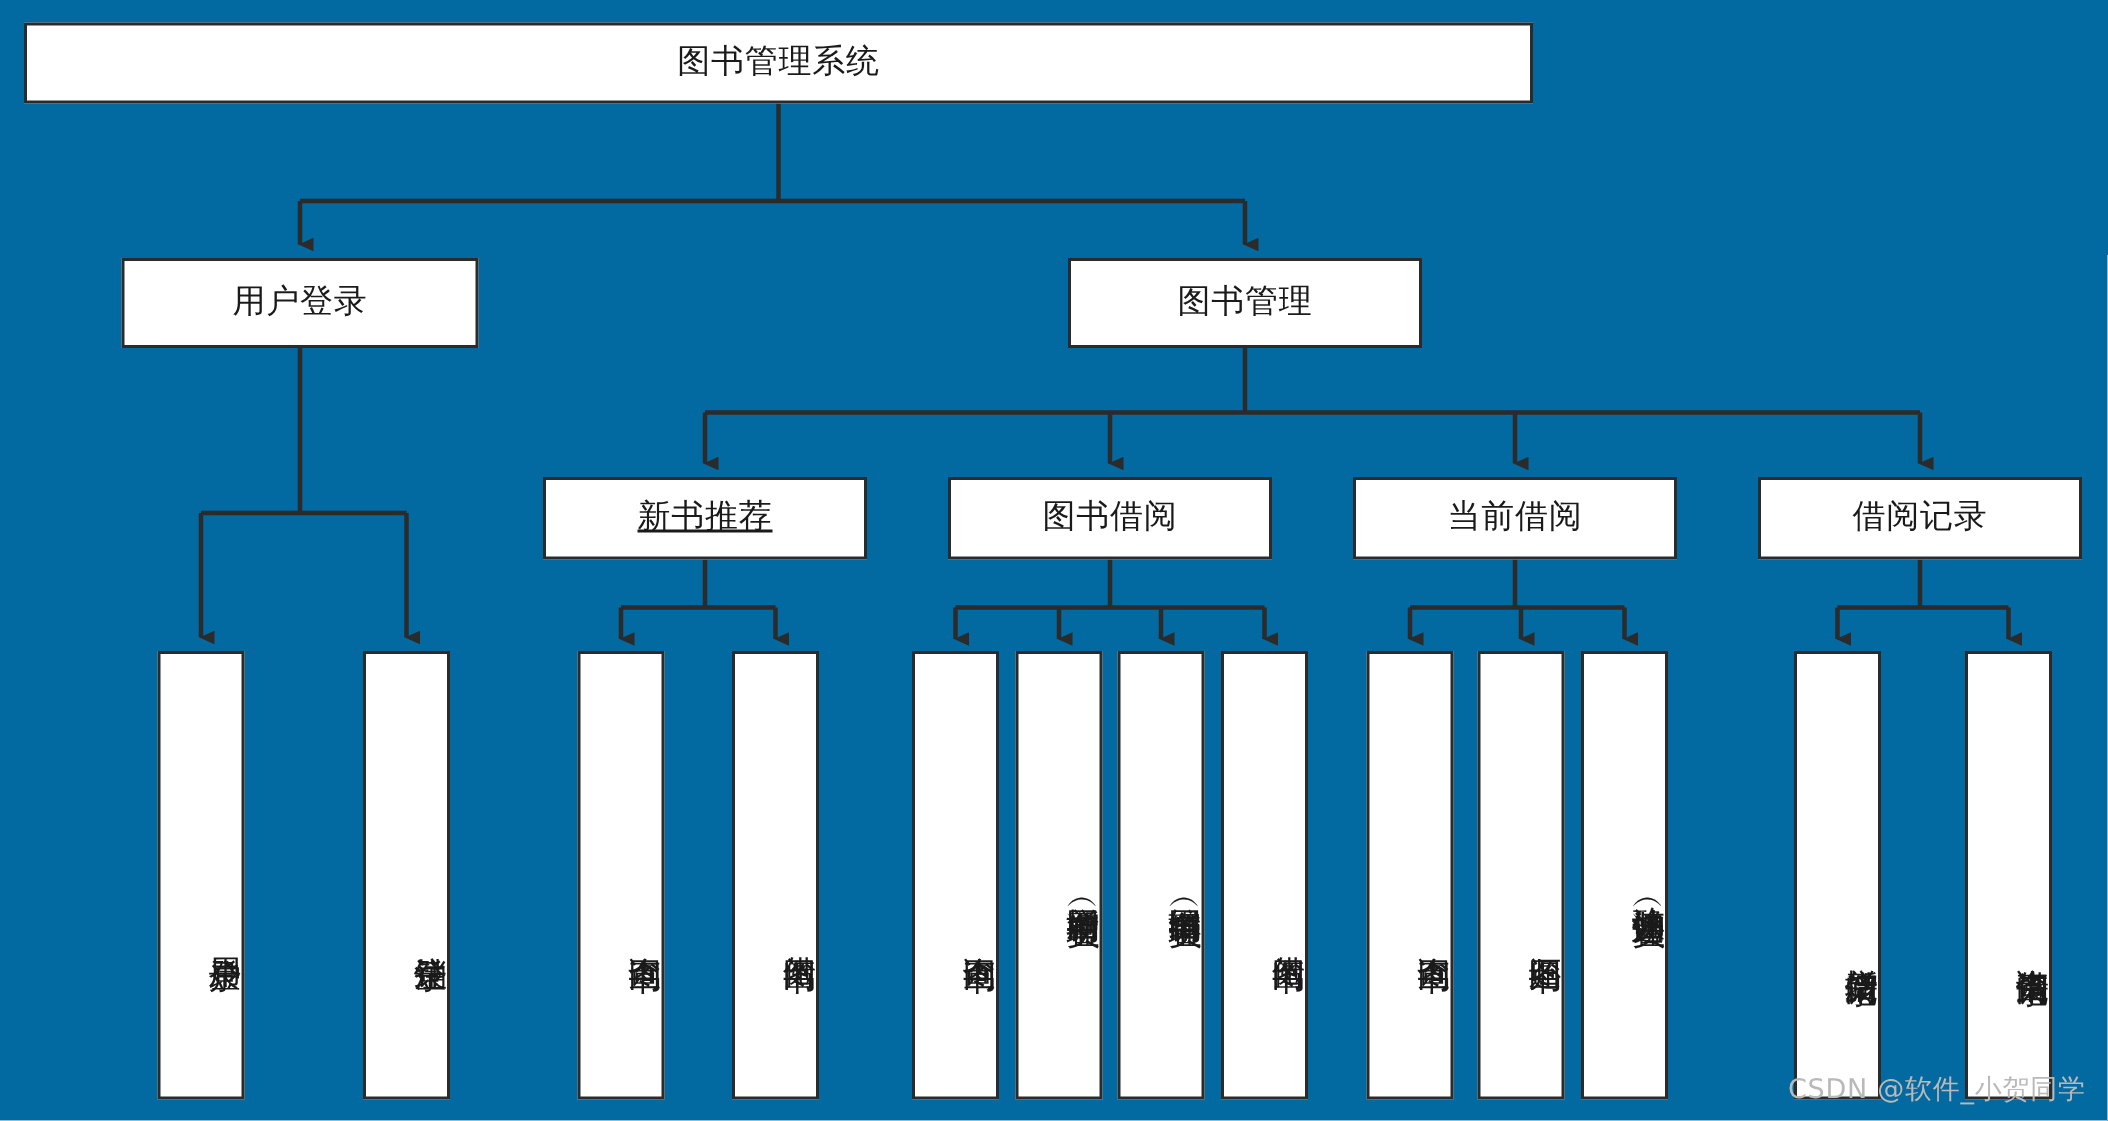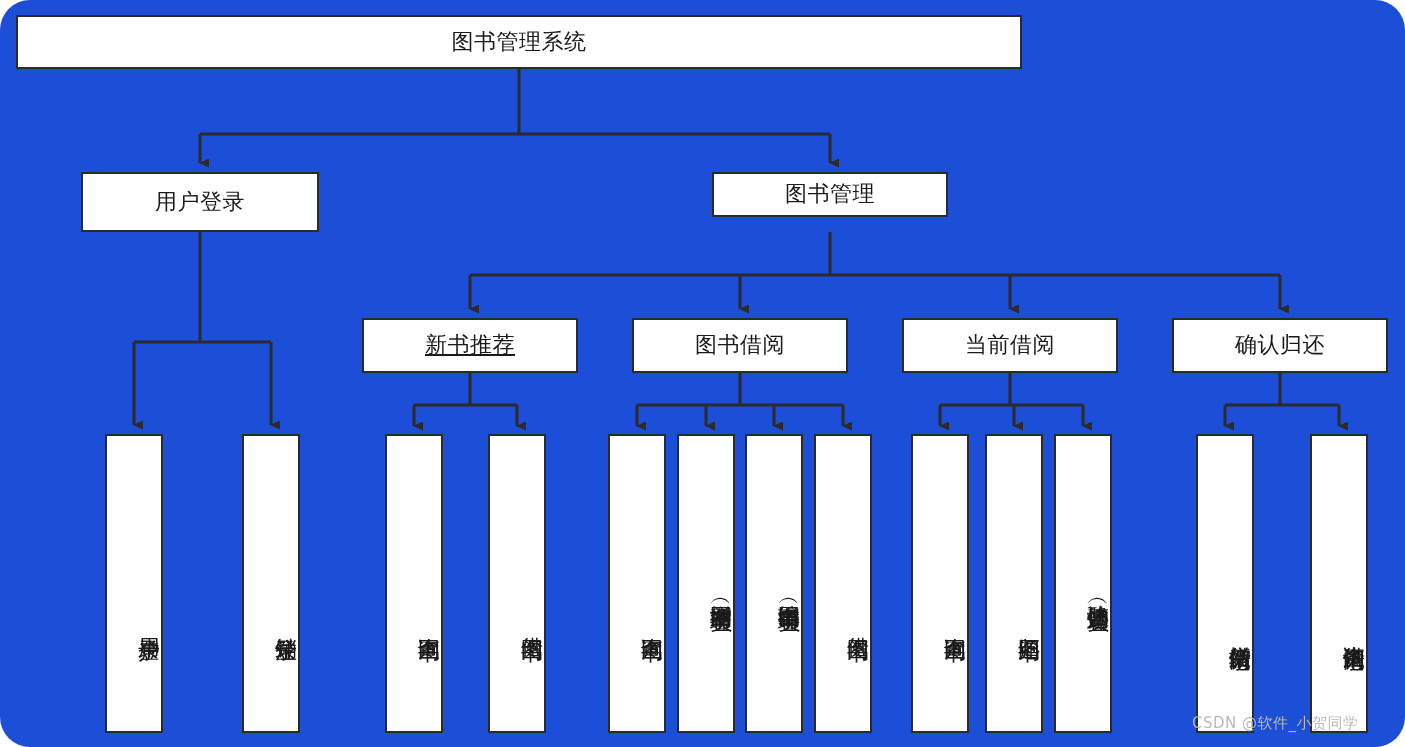--- a/index.html
+++ b/index.html
@@ -7,23 +7,22 @@
     padding: 0;
     background: #ffffff;
   }
   body {
     font-family: "DejaVu Sans", "Liberation Sans", sans-serif;
   }
   #canvas {
     position: relative;
     width: 1405px;
     height: 747px;
-    background: #1d4ed8;
+    background: #0369a1;
     overflow: hidden;
-    border-radius: 30px;
   }
   #wires {
     position: absolute;
     left: 0;
     top: 0;
     width: 1405px;
     height: 747px;
   }
   .node {
     position: absolute;
@@ -53,21 +52,21 @@
     white-space: nowrap;
   }
   .node-v.start-mid {
     padding-top: 76px;
   }
   .node-v.start-low {
     padding-top: 94px;
   }
   .watermark {
     position: absolute;
-    font-size: 15px;
+    font-size: 18px;
     color: #b9b9b9;
     white-space: nowrap;
     letter-spacing: 0.5px;
     pointer-events: none;
   }
 </style>
 </head>
 <body>
 
 <div id="canvas">
@@ -125,35 +124,35 @@
     </g>
   </svg>
 
   <div class="node node-h" style="left:16px;top:15px;width:1006px;height:54px;">
     <span>图书管理系统</span>
   </div>
 
   <div class="node node-h" style="left:81px;top:172px;width:238px;height:60px;">
     <span>用户登录</span>
   </div>
-  <div class="node node-h" style="left:712px;top:172px;width:236px;height:45px;">
+  <div class="node node-h" style="left:712px;top:172px;width:236px;height:60px;">
     <span>图书管理</span>
   </div>
 
   <div class="node node-h" style="left:362px;top:318px;width:216px;height:55px;text-decoration:underline;">
     <span>新书推荐</span>
   </div>
   <div class="node node-h" style="left:902px;top:318px;width:216px;height:55px;">
     <span>当前借阅</span>
   </div>
   <div class="node node-h" style="left:632px;top:318px;width:216px;height:55px;">
     <span>图书借阅</span>
   </div>
   <div class="node node-h" style="left:1172px;top:318px;width:216px;height:55px;">
-    <span>确认归还</span>
+    <span>借阅记录</span>
   </div>
 
   <div class="node node-v start-mid" style="left:105px;top:434px;width:58px;height:299px;">
     <span>用户登录</span>
   </div>
   <div class="node node-v start-mid" style="left:242px;top:434px;width:58px;height:299px;">
     <span>注销登录</span>
   </div>
 
   <div class="node node-v start-mid" style="left:385px;top:434px;width:58px;height:299px;">

